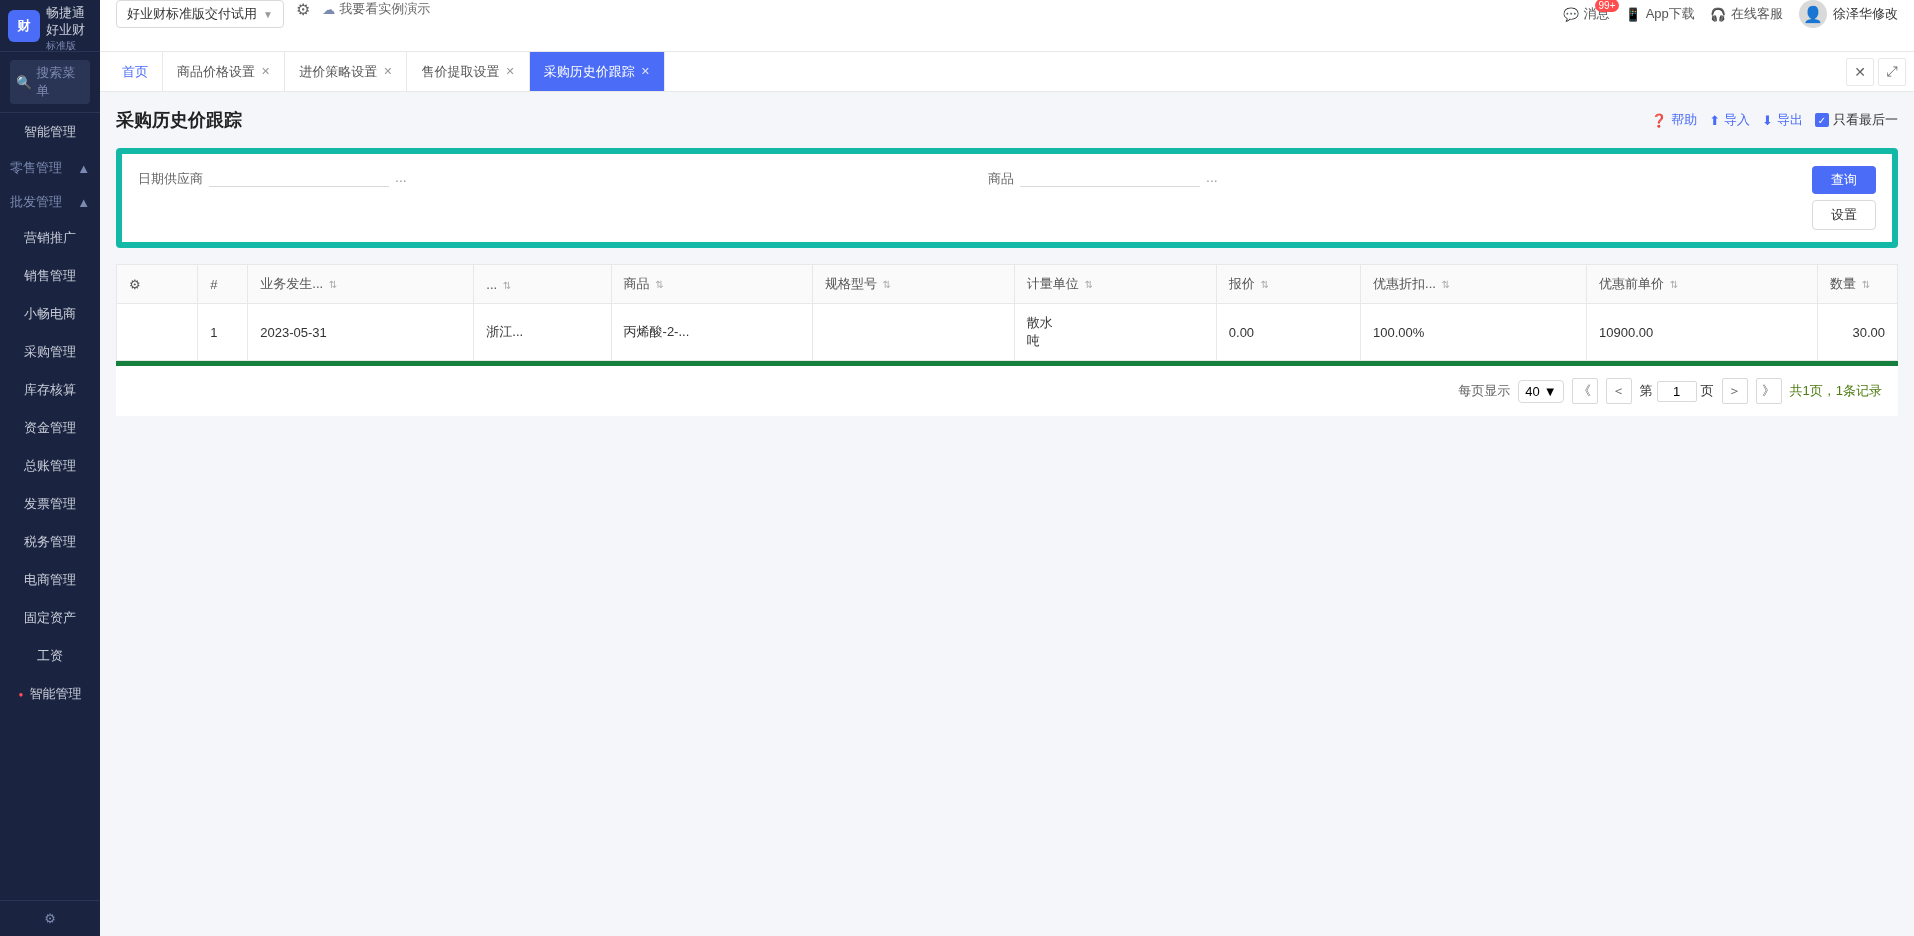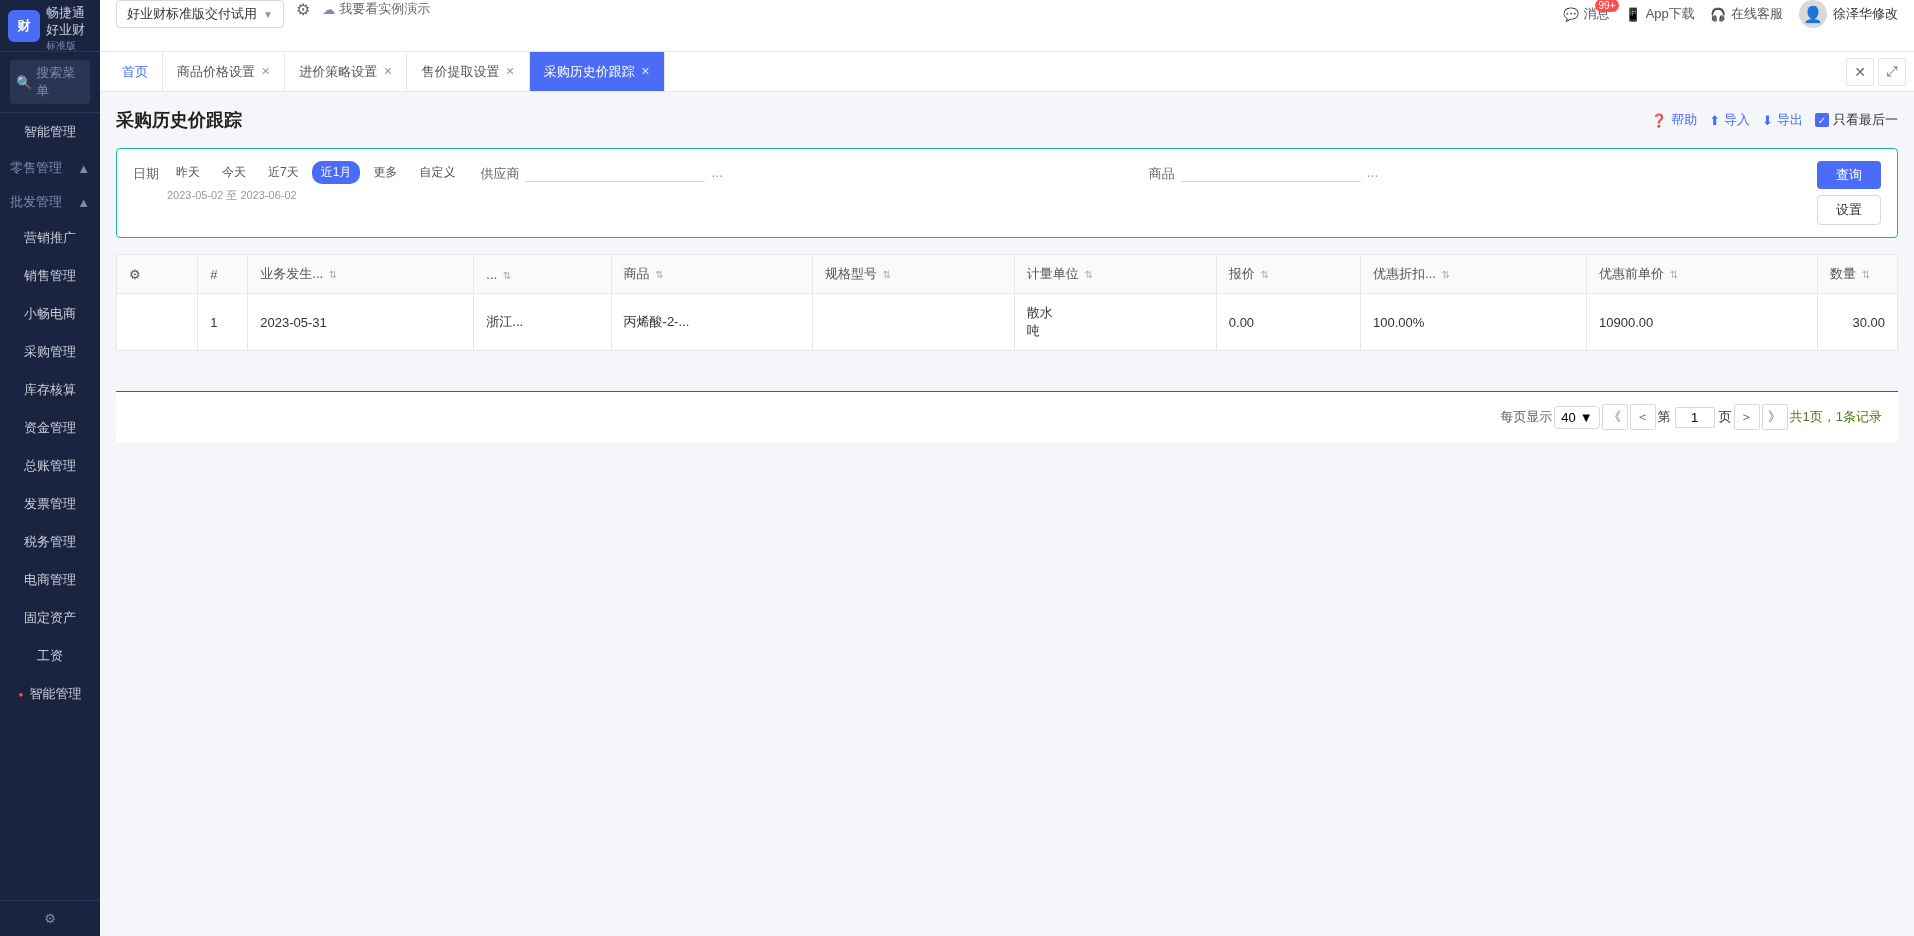--- a/index.html
+++ b/index.html
@@ -283,24 +283,23 @@
       align-items: center;
       justify-content: center;
       color: #fff;
       font-size: 10px;
     }
 
     
     .filter-bar {
       display: flex;
       align-items: flex-start;
-      gap: 16px;
       margin-bottom: 16px;
       background: #fff;
-      border: 1px solid #14b8a6;
+      border: 6px solid #14b8a6;
       border-radius: 4px;
       padding: 12px 16px;
     }
     .filter-group {
       display: flex;
       align-items: flex-start;
       gap: 8px;
     }
     .filter-label {
       color: #666;
@@ -408,25 +407,24 @@
       font-size: 13px;
     }
     .th-gear { color: #666; cursor: pointer; }
     .th-seq { width: 50px; }
 
     
     .pagination {
       display: flex;
       align-items: center;
       justify-content: flex-end;
-      gap: 2px;
+      gap: 8px;
       padding: 12px 16px;
       background: #fff;
-      border-top: 1px solid #15803d;
-      margin-top: 40px;
+      border-top: 5px solid #15803d;
     }
     .pagination-label { color: #666; font-size: 13px; }
     .pagination-select {
       border: 1px solid #d9d9d9;
       border-radius: 4px;
       padding: 3px 6px;
       font-size: 13px;
       display: flex;
       align-items: center;
       gap: 4px;
@@ -621,31 +619,20 @@
         <div class="page-action-checkbox">
           <div class="checkbox-blue">✓</div>
           <span>只看最后一</span>
         </div>
       </div>
     </div>
 
     <div class="filter-bar">
       <div class="filter-group">
         <span class="filter-label">日期</span>
-        <div class="filter-date-btns">
-          <div class="date-btn-row">
-            <div class="date-btn">昨天</div>
-            <div class="date-btn">今天</div>
-            <div class="date-btn">近7天</div>
-            <div class="date-btn active">近1月</div>
-            <div class="date-btn">更多</div>
-            <div class="date-btn">自定义</div>
-          </div>
-          <div class="date-range-text">2023-05-02 至 2023-06-02</div>
-        </div>
       </div>
 
       <div class="filter-supplier">
         <span class="filter-label">供应商</span>
         <input class="filter-input" type="text" style="">
         <span class="filter-dots">...</span>
       </div>
 
       <div class="filter-product">
         <span class="filter-label">商品</span>

